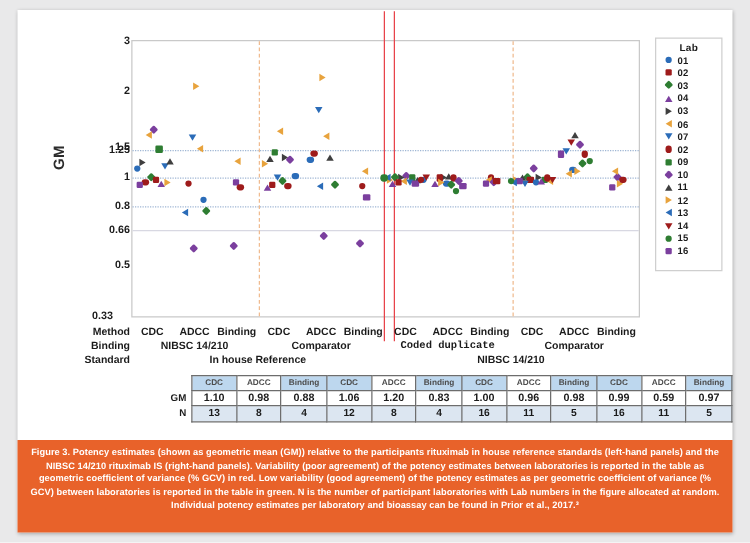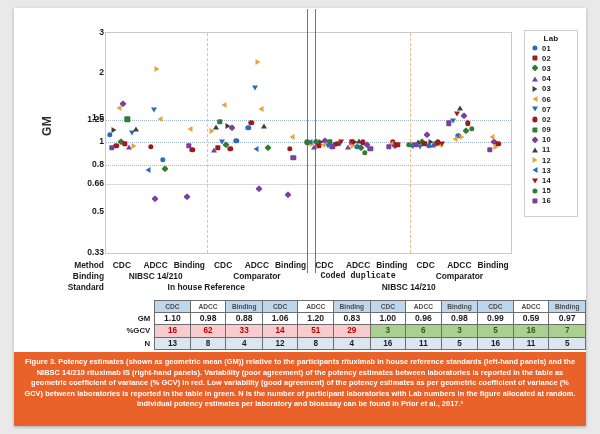--- a/index.html
+++ b/index.html
@@ -138,21 +138,21 @@
           <div class="ytick" style="top: 111.258px;">1.25</div>
           <div class="ytickmark" style="top: 111.258px;"></div>
           <div class="ytick" style="top: 133.499px;">1</div>
           <div class="ytickmark" style="top: 133.499px;"></div>
           <div class="ytick" style="top: 155.74px;">0.8</div>
           <div class="ytickmark" style="top: 155.74px;"></div>
           <div class="ytick" style="top: 174.914px;">0.66</div>
           <div class="ytickmark" style="top: 174.914px;"></div>
           <div class="ytick" style="top: 202.585px;">0.5</div>
           <div class="ytickmark" style="top: 202.585px;"></div>
-          <div class="ytick" style="top: 244px;">0.33</div>
+          <div class="ytick" style="top: 244px; text-align: center;">0.33</div>
           <div class="ytickmark" style="top: 244px;"></div>
         </div>
 
       <div class="plot" id="plot">
           <div class="hgrid" style="top: 87.2583px;"></div>
           <div class="hgrid" style="top: 109.499px;"></div>
           <div class="hgrid" style="top: 131.74px;"></div>
           <div class="hgrid solid" style="top: 150.914px;"></div>
           <div class="vdash" style="left: 101.25px;"></div>
           <div class="vdash" style="left: 303.75px;"></div>
@@ -576,35 +576,20 @@
               <td class="gm">1.20</td>
               <td class="gm">0.83</td>
               <td class="gm">1.00</td>
               <td class="gm">0.96</td>
               <td class="gm">0.98</td>
               <td class="gm">0.99</td>
               <td class="gm">0.59</td>
               <td class="gm">0.97</td>
             </tr>
             <tr>
-              <td class="rowlab">%GCV</td>
-              <td class="gcv-red">16</td>
-              <td class="gcv-red">62</td>
-              <td class="gcv-red">33</td>
-              <td class="gcv-red">14</td>
-              <td class="gcv-red">51</td>
-              <td class="gcv-red">29</td>
-              <td class="gcv-green">3</td>
-              <td class="gcv-green">6</td>
-              <td class="gcv-green">3</td>
-              <td class="gcv-green">5</td>
-              <td class="gcv-green">16</td>
-              <td class="gcv-green">7</td>
-            </tr>
-            <tr>
               <td class="rowlab">N</td>
               <td class="n">13</td>
               <td class="n">8</td>
               <td class="n">4</td>
               <td class="n">12</td>
               <td class="n">8</td>
               <td class="n">4</td>
               <td class="n">16</td>
               <td class="n">11</td>
               <td class="n">5</td>

